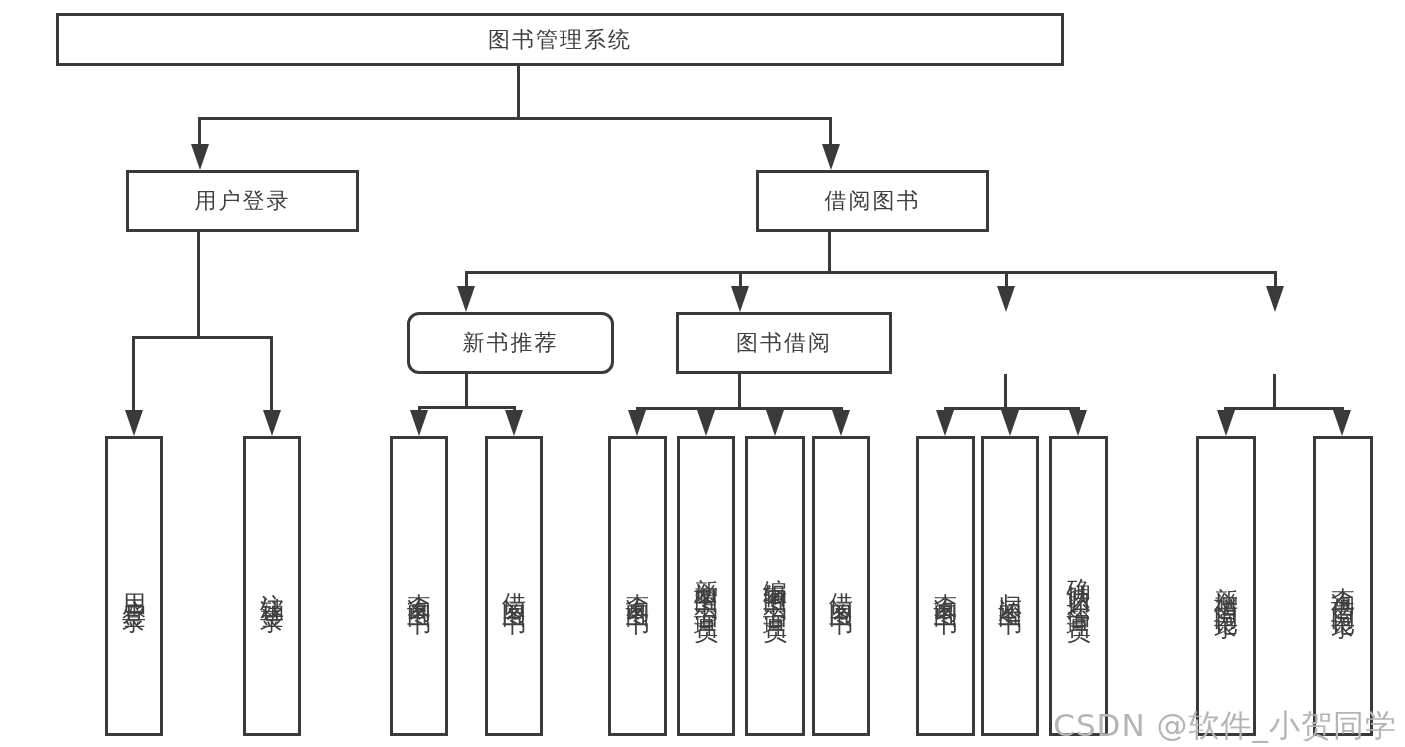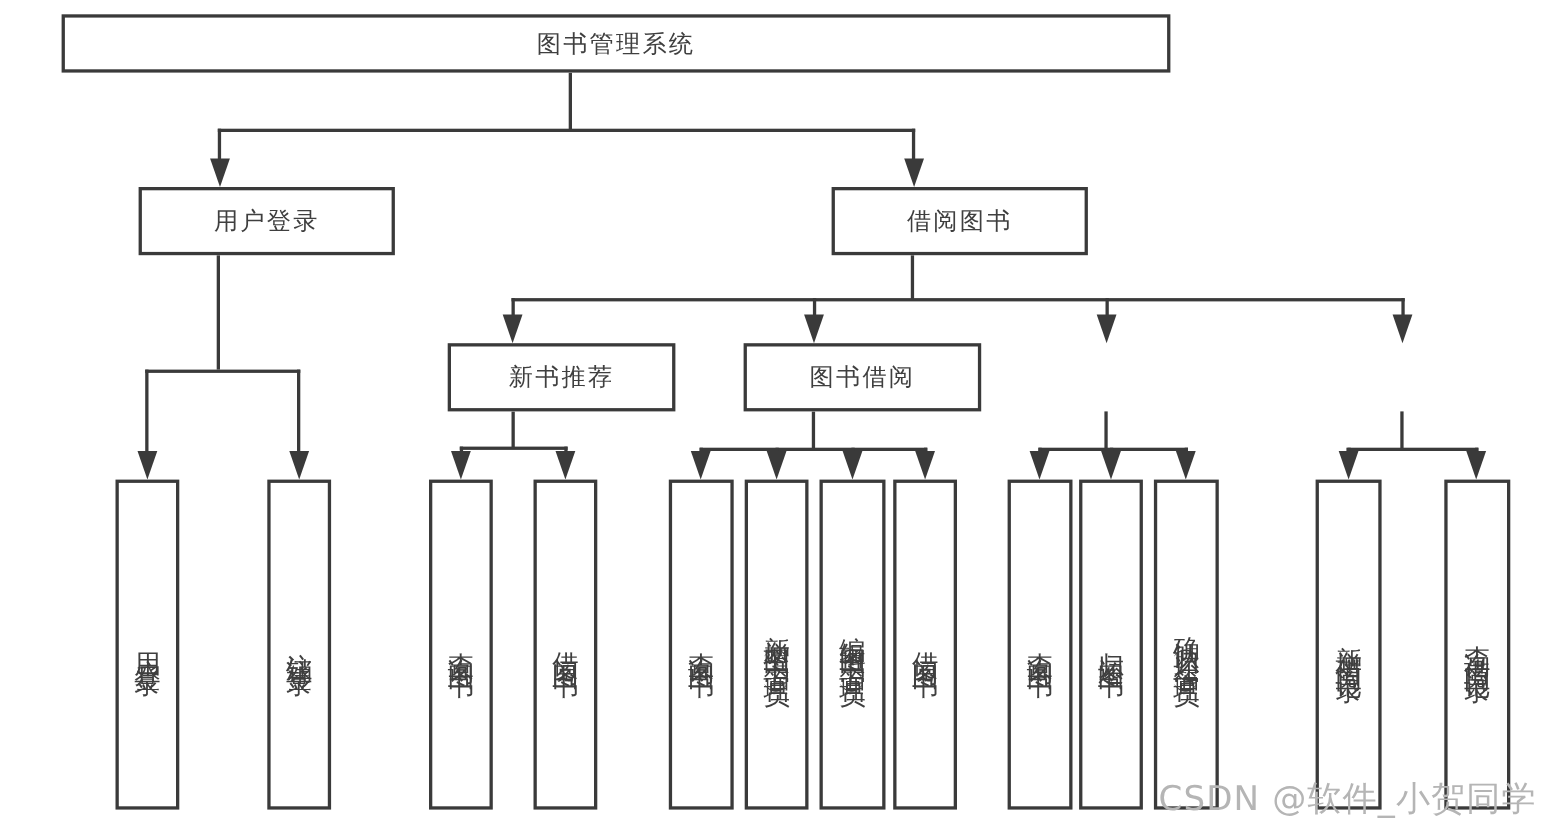--- a/index.html
+++ b/index.html
@@ -121,21 +121,21 @@
     <span>图书管理系统</span>
   </div>
 
   <div class="box hbox" style="left:82px; top:170px; width:233px; height:62px;">
     <span>用户登录</span>
   </div>
   <div class="box hbox" style="left:712px; top:170px; width:233px; height:62px;">
     <span>借阅图书</span>
   </div>
 
-  <div class="box hbox" style="left:363px; top:312px; width:207px; height:62px;">
+  <div class="box hbox" style="left:363px; top:312px; width:207px; height:62px;border-radius:12px;">
     <span>新书推荐</span>
   </div>
   <div class="box hbox" style="left:632px; top:312px; width:216px; height:62px;">
     <span>图书借阅</span>
   </div>
 
   <div class="box" style="left:105px; top:436px; width:58px; height:300px;">
     <span class="vtext">用户登录</span>
   </div>
   <div class="box" style="left:243px; top:436px; width:58px; height:300px;">

